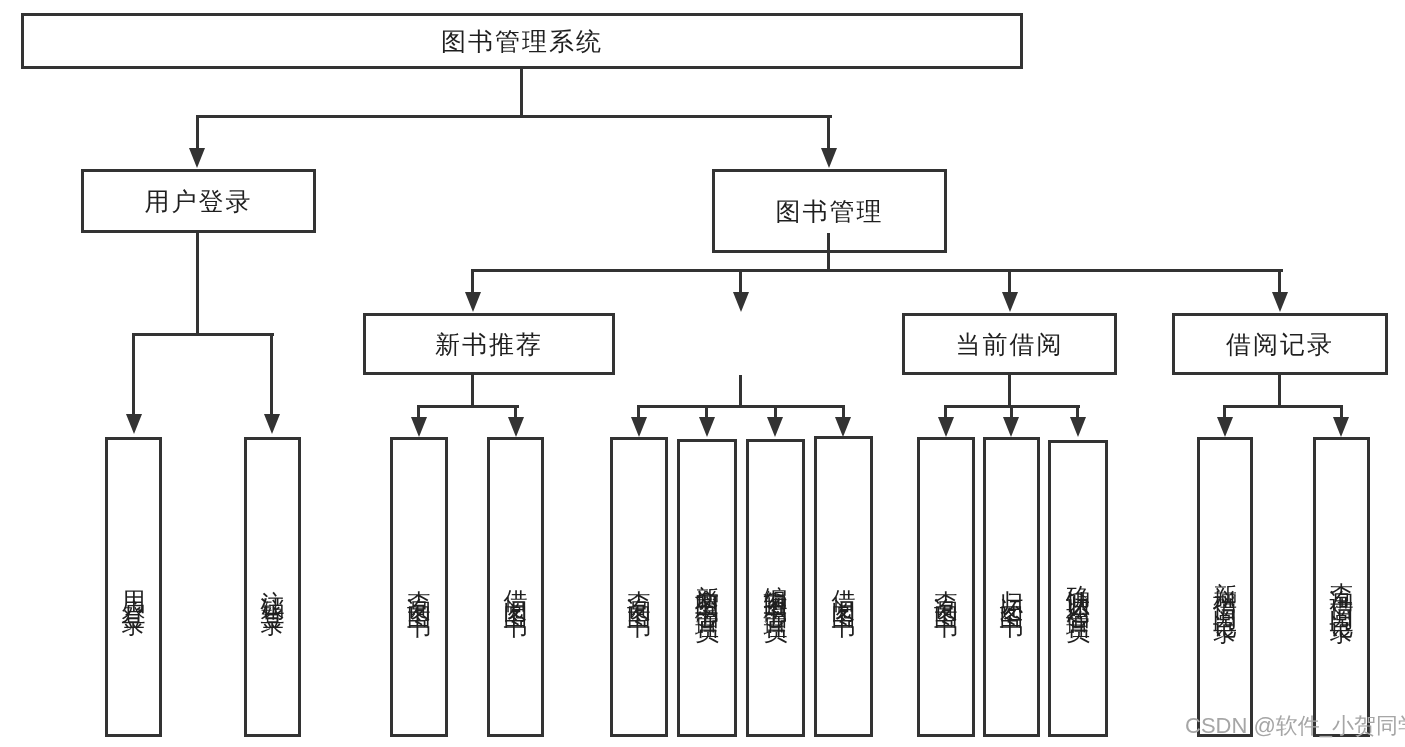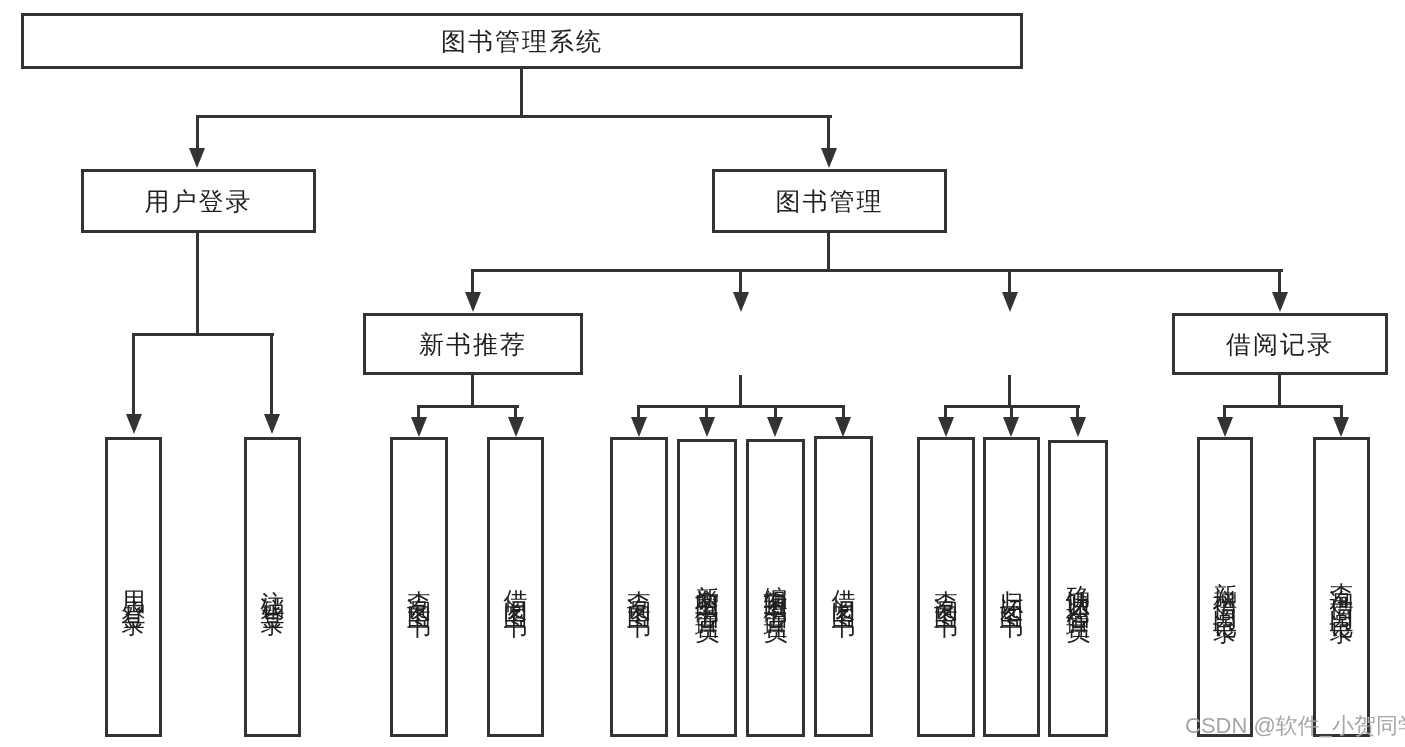--- a/index.html
+++ b/index.html
@@ -64,21 +64,21 @@
   <div class="v" style="left:520px;top:69px;height:49px;"></div>
   <div class="h" style="left:197px;top:115px;width:635px;"></div>
   <div class="v" style="left:196px;top:115px;height:35px;"></div>
   <div class="ar" style="left:189px;top:148px;"></div>
   <div class="v" style="left:827px;top:115px;height:35px;"></div>
   <div class="ar" style="left:821px;top:148px;"></div>
 
   <div class="box hbox" style="left:81px;top:169px;width:235px;height:64px;">
     <span>用户登录</span>
   </div>
-  <div class="box hbox" style="left:712px;top:169px;width:235px;height:64px;">
+  <div class="box hbox" style="left:712px;top:169px;width:235px;height:84px;">
     <span>图书管理</span>
   </div>
 
   <div class="v" style="left:196px;top:233px;height:103px;"></div>
   <div class="h" style="left:132px;top:333px;width:142px;"></div>
   <div class="v" style="left:132px;top:333px;height:82px;"></div>
   <div class="ar" style="left:126px;top:414px;"></div>
   <div class="v" style="left:270px;top:333px;height:82px;"></div>
   <div class="ar" style="left:264px;top:414px;"></div>
 
@@ -86,22 +86,25 @@
   <div class="h" style="left:471px;top:269px;width:812px;"></div>
   <div class="v" style="left:471px;top:269px;height:26px;"></div>
   <div class="ar" style="left:465px;top:292px;"></div>
   <div class="v" style="left:739px;top:269px;height:26px;"></div>
   <div class="ar" style="left:733px;top:292px;"></div>
   <div class="v" style="left:1008px;top:269px;height:26px;"></div>
   <div class="ar" style="left:1002px;top:292px;"></div>
   <div class="v" style="left:1278px;top:269px;height:26px;"></div>
   <div class="ar" style="left:1272px;top:292px;"></div>
 
-  <div class="box hbox" style="left:363px;top:313px;width:220px;height:62px;">
+  <div class="box hbox" style="left:363px;top:313px;width:252px;height:62px;">
     <span>新书推荐</span>
+  </div>
+  <div class="box hbox" style="left:902px;top:313px;width:215px;height:62px;">
+    <span>当前借阅</span>
   </div>
   <div class="box hbox" style="left:1172px;top:313px;width:216px;height:62px;">
     <span>借阅记录</span>
   </div>
 
   <div class="v" style="left:471px;top:375px;height:33px;"></div>
   <div class="h" style="left:417px;top:405px;width:102px;"></div>
   <div class="v" style="left:417px;top:405px;height:14px;"></div>
   <div class="ar" style="left:411px;top:417px;"></div>
   <div class="v" style="left:514px;top:405px;height:14px;"></div>

